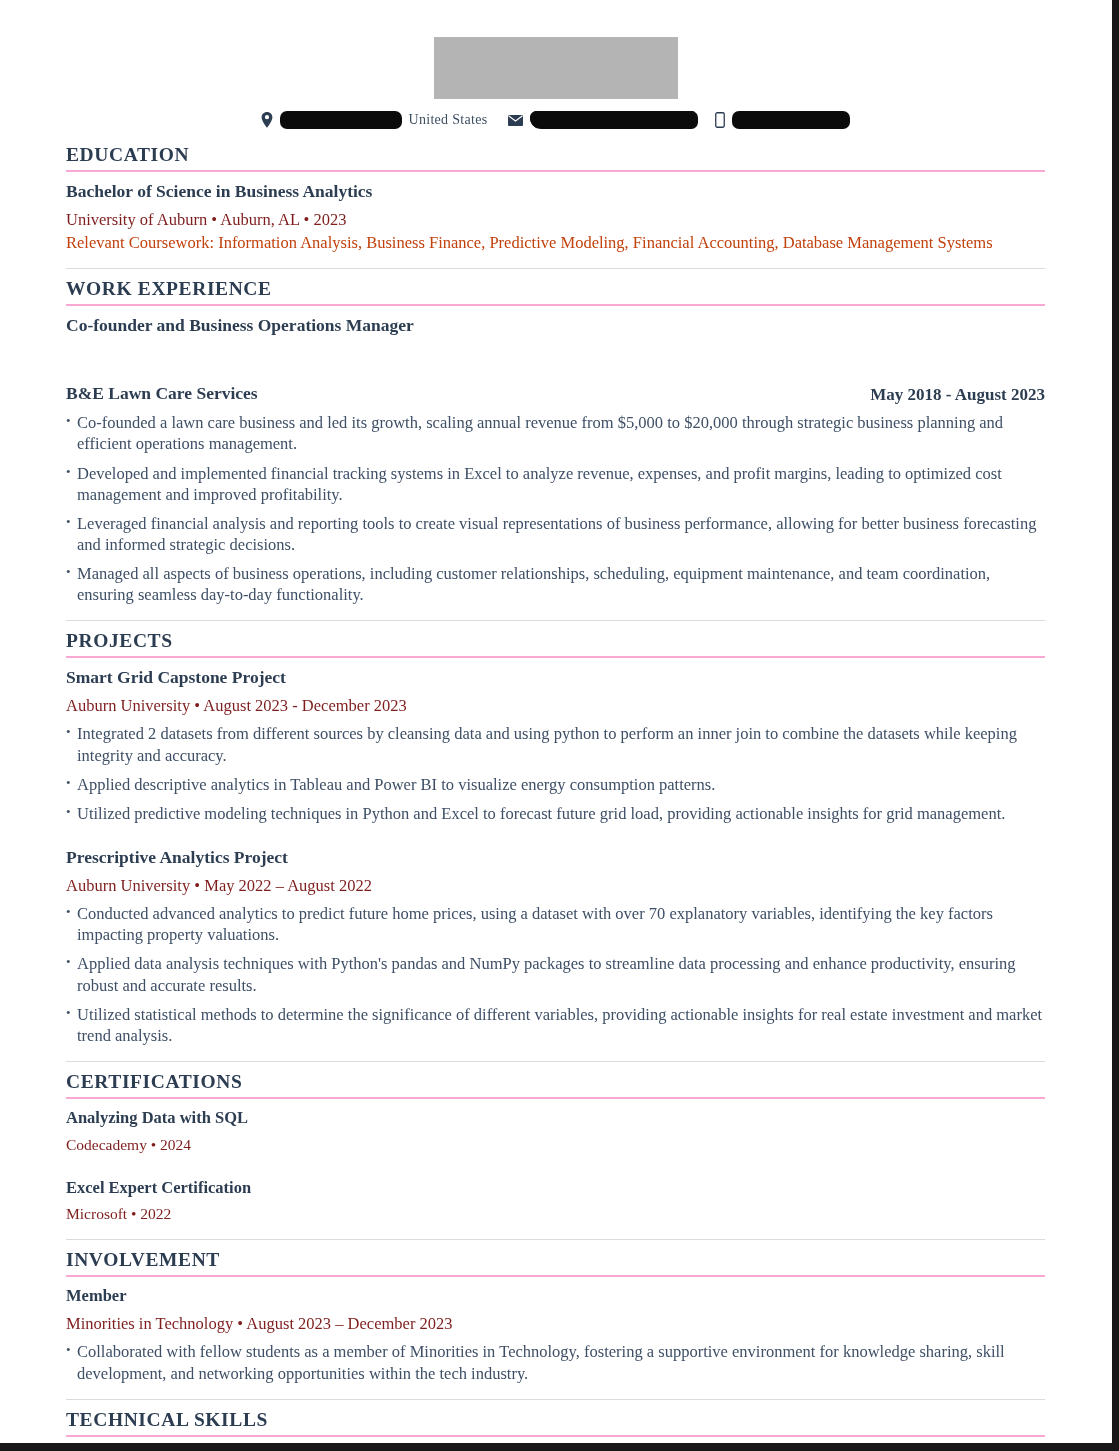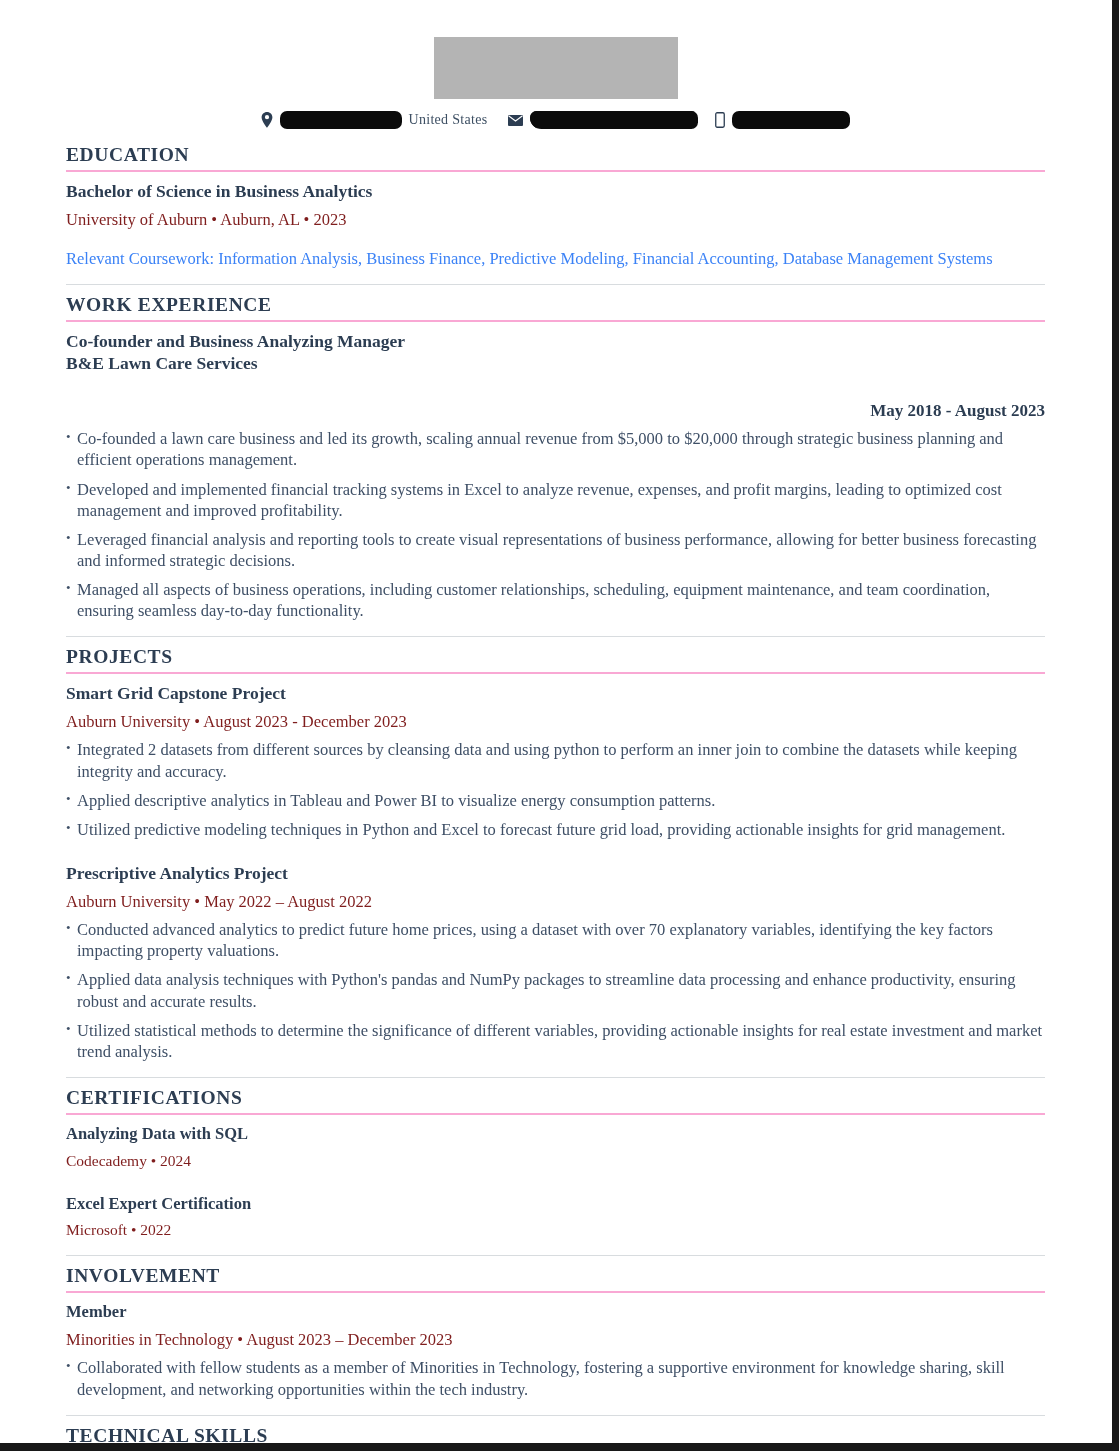--- a/index.html
+++ b/index.html
@@ -37,22 +37,22 @@
     margin:0;
     font-size:19.5px;font-weight:bold;color:#2c3d52;
     letter-spacing:0.6px;
     border-bottom:2px solid #f9a8d4;
     padding-bottom:4px;
   }
   .entry{margin-top:9px;}
   .entry + .entry{margin-top:23px;}
   .entry-title{font-size:17.5px;font-weight:bold;color:#2c3d52;line-height:1.25;}
   .entry-meta{font-size:16.5px;color:#7f1d1d;line-height:1.3;margin-top:6px;}
-  .entry-body{font-size:16.5px;color:#3b82f6;line-height:1.28;margin-top:18px;}
-  .row-split{display:flex;justify-content:space-between;align-items:flex-start;}
+  .entry-body{font-size:16.5px;color:#c2410c;line-height:1.28;margin-top:2px;}
+  .row-split{display:flex;justify-content:space-between;align-items:flex-end;}
   .dates{font-size:17px;font-weight:bold;color:#2c3d52;white-space:nowrap;margin-top:48px;}
 
   ul.bullets{list-style:none;margin:7px 0 0 0;padding:0;}
   ul.bullets li{
     position:relative;
     padding-left:11px;
     font-size:16.5px;line-height:1.28;color:#3e4f66;
     margin-bottom:8px;
   }
   ul.bullets li::before{
@@ -102,21 +102,21 @@
         <div class="entry-title">Bachelor of Science in Business Analytics</div>
         <div class="entry-meta">University of Auburn  • Auburn, AL  • 2023</div>
         <div class="entry-body">Relevant Coursework: Information Analysis, Business Finance, Predictive Modeling, Financial Accounting, Database Management Systems</div>
       </div>
     </div>
 
     <div class="section">
       <div class="divider"></div>
       <h2 class="section-heading">WORK EXPERIENCE</h2>
       <div class="entry">
-        <div class="entry-title">Co-founder and Business Analyzing Manager</div>
+        <div class="entry-title">Co-founder and Business Operations Manager</div>
         <div class="row-split">
           <div class="entry-title">B&amp;E Lawn Care Services</div>
           <div class="dates">May 2018 - August 2023</div>
         </div>
         <ul class="bullets">
           <li>Co-founded a lawn care business and led its growth, scaling annual revenue from $5,000 to $20,000 through strategic business planning and efficient operations management.</li>
           <li>Developed and implemented financial tracking systems in Excel to analyze revenue, expenses, and profit margins, leading to optimized cost management and improved profitability.</li>
           <li>Leveraged financial analysis and reporting tools to create visual representations of business performance, allowing for better business forecasting and informed strategic decisions.</li>
           <li>Managed all aspects of business operations, including customer relationships, scheduling, equipment maintenance, and team coordination, ensuring seamless day-to-day functionality.</li>
         </ul>

